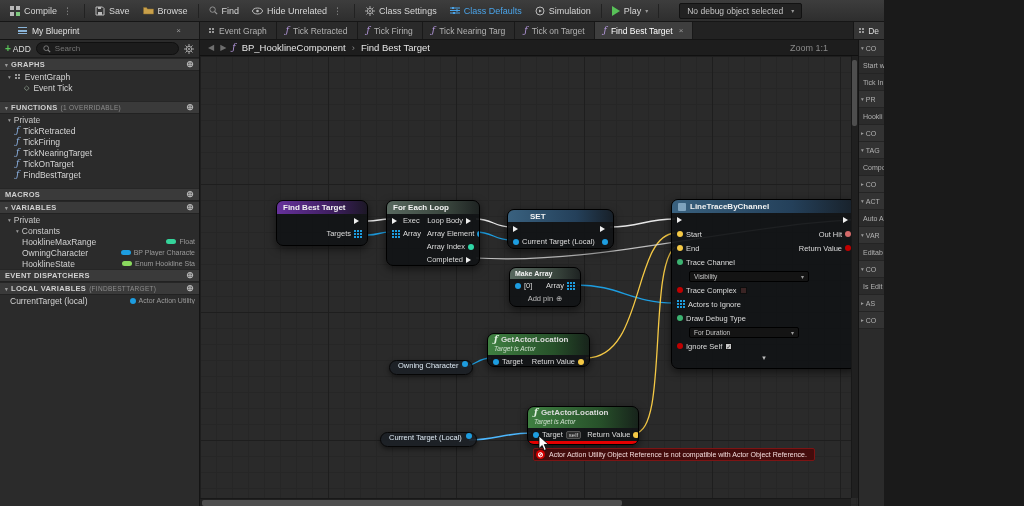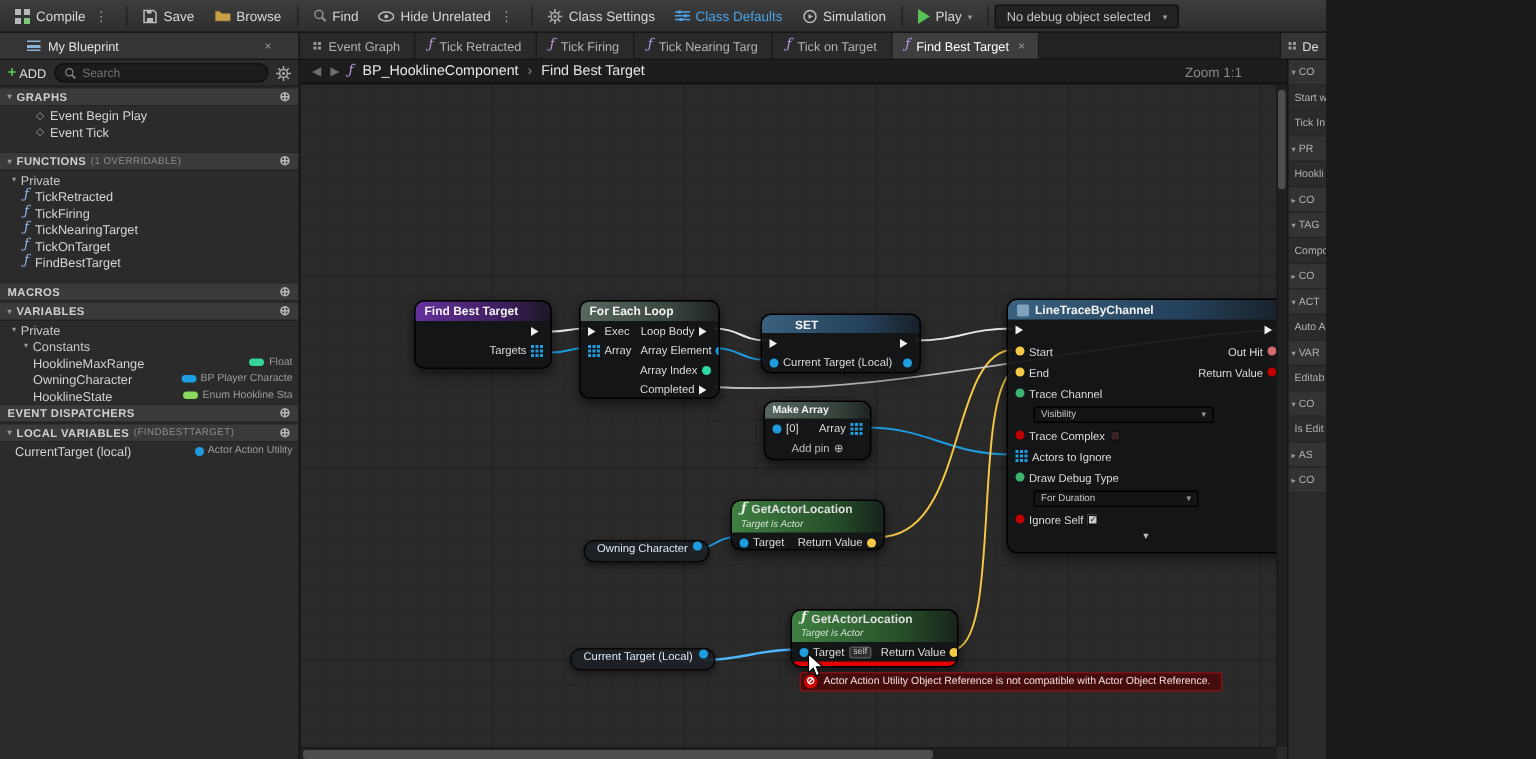--- a/index.html
+++ b/index.html
@@ -7,21 +7,21 @@
   body{font-family:"Liberation Sans",sans-serif;background:#1a1a1a;color:#ccc}
   .app{position:relative;width:884px;height:506px;display:flex;flex-direction:column}
 
   
   .toolbar{height:22px;background:linear-gradient(#3d3d3d,#2e2e2e);display:flex;align-items:center;gap:1px;padding:0 4px;border-bottom:1px solid #161616;font-size:9px;color:#d6d6d6;flex:none}
   .tbtn{display:flex;align-items:center;gap:4px;padding:3px 6px;border-radius:2px;white-space:nowrap}
   .tbtn.blue{color:#4aa3e8}
   .tsep{width:1px;height:14px;background:#222;margin:0 3px;flex:none}
   .caret{font-size:6px;color:#9a9a9a}
   .vdots{color:#9a9a9a;font-size:9px;padding:0 2px}
-  .debug-select{background:#222;border:1px solid #121212;border-radius:2px;padding:2px 7px;display:flex;gap:8px;align-items:center;font-size:8.5px;color:#c4c4c4;margin-left:0}
+  .debug-select{background:#222;border:1px solid #121212;border-radius:2px;padding:2px 7px;display:flex;gap:8px;align-items:center;font-size:8.5px;color:#c4c4c4;margin-left:16px}
   .playtri{width:0;height:0;border:5px solid transparent;border-left:8px solid #58c158;border-right:0}
   .ico{display:inline-flex;align-items:center;justify-content:center;flex:none}
 
   
   .tabrow{height:18px;background:#222;display:flex;align-items:stretch;border-bottom:1px solid #141414;font-size:8.5px;flex:none}
   .mbp-tab{width:200px;display:flex;align-items:center;gap:5px;padding:0 18px;background:#353535;border-right:1px solid #161616;color:#e2e2e2;flex:none}
   .ham{width:9px;height:7px;border-top:1.5px solid #8ab4d8;border-bottom:1.5px solid #8ab4d8;position:relative;flex:none}
   .ham::after{content:"";position:absolute;left:0;right:0;top:2px;height:1.5px;background:#8ab4d8}
   .doctab{display:flex;align-items:center;gap:4px;padding:0 9px;background:#2a2a2a;border-right:1px solid #191919;color:#b2b2b2;white-space:nowrap}
   .doctab.active{background:#3e3e3e;color:#fff}
@@ -270,23 +270,24 @@
               <path d="M5 0v2M5 8v2M0 5h2M8 5h2M1.5 1.5l1.4 1.4M7.1 7.1l1.4 1.4M8.5 1.5L7.1 2.9M2.9 7.1L1.5 8.5" stroke="#aaa"></path>
             </svg>
           </span>
       </div>
 
       <div class="lp-section">
         <span class="chev">▾</span>
         <span>GRAPHS</span>
         <span class="plus-circ">⊕</span>
       </div>
-      <div class="lp-item i2">
-        <span class="dia">◇</span>
-        <span>Event Begin Play</span>
+      <div class="lp-item" style="padding-left:8px">
+        <span class="chev">▾</span>
+        <span class="gico"></span>
+        <span>EventGraph</span>
       </div>
       <div class="lp-item i2">
         <span class="dia">◇</span>
         <span>Event Tick</span>
       </div>
 
       <div class="gap8"></div>
       <div class="lp-section">
         <span class="chev">▾</span>
         <span>FUNCTIONS</span>

